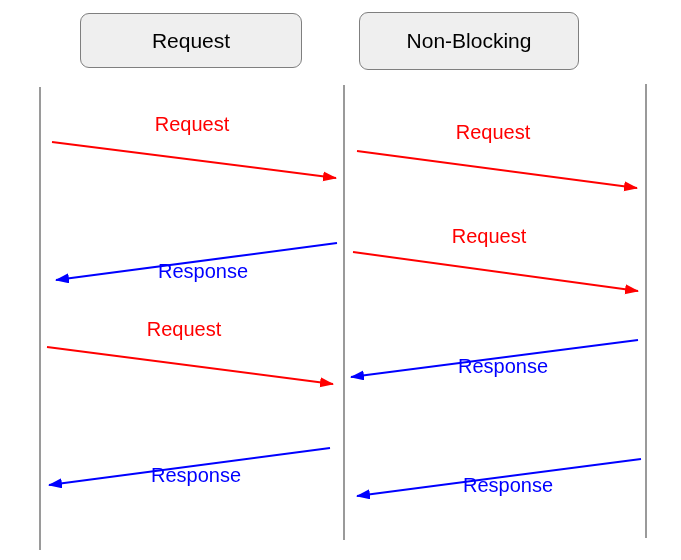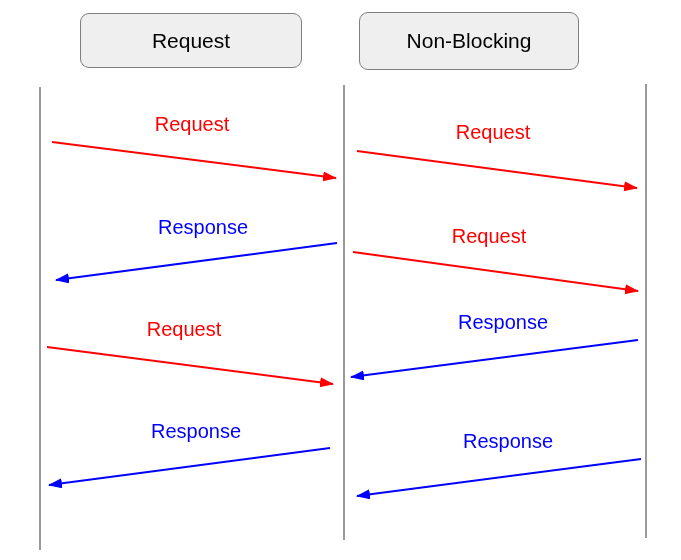--- a/index.html
+++ b/index.html
@@ -29,21 +29,21 @@
   .arrow.request{stroke:var(--request);}
   .arrow.response{stroke:var(--response);}
   .msg-label{
     position:absolute;
     transform:translate(-50%,-50%);
     font-size:20px;
     white-space:nowrap;
     line-height:1;
   }
   .msg-label.request{color:var(--request);}
-  .msg-label.response{color:var(--response);}
+  .msg-label.response{color:var(--response);margin-top:44px;}
 </style>
 </head>
 <body>
 
 <div class="stage">
 
   <div class="header-box" style="left:80px;top:13px;width:222px;height:55px;">
     <span>Request</span>
   </div>
   <div class="header-box" style="left:359px;top:12px;width:220px;height:58px;">

